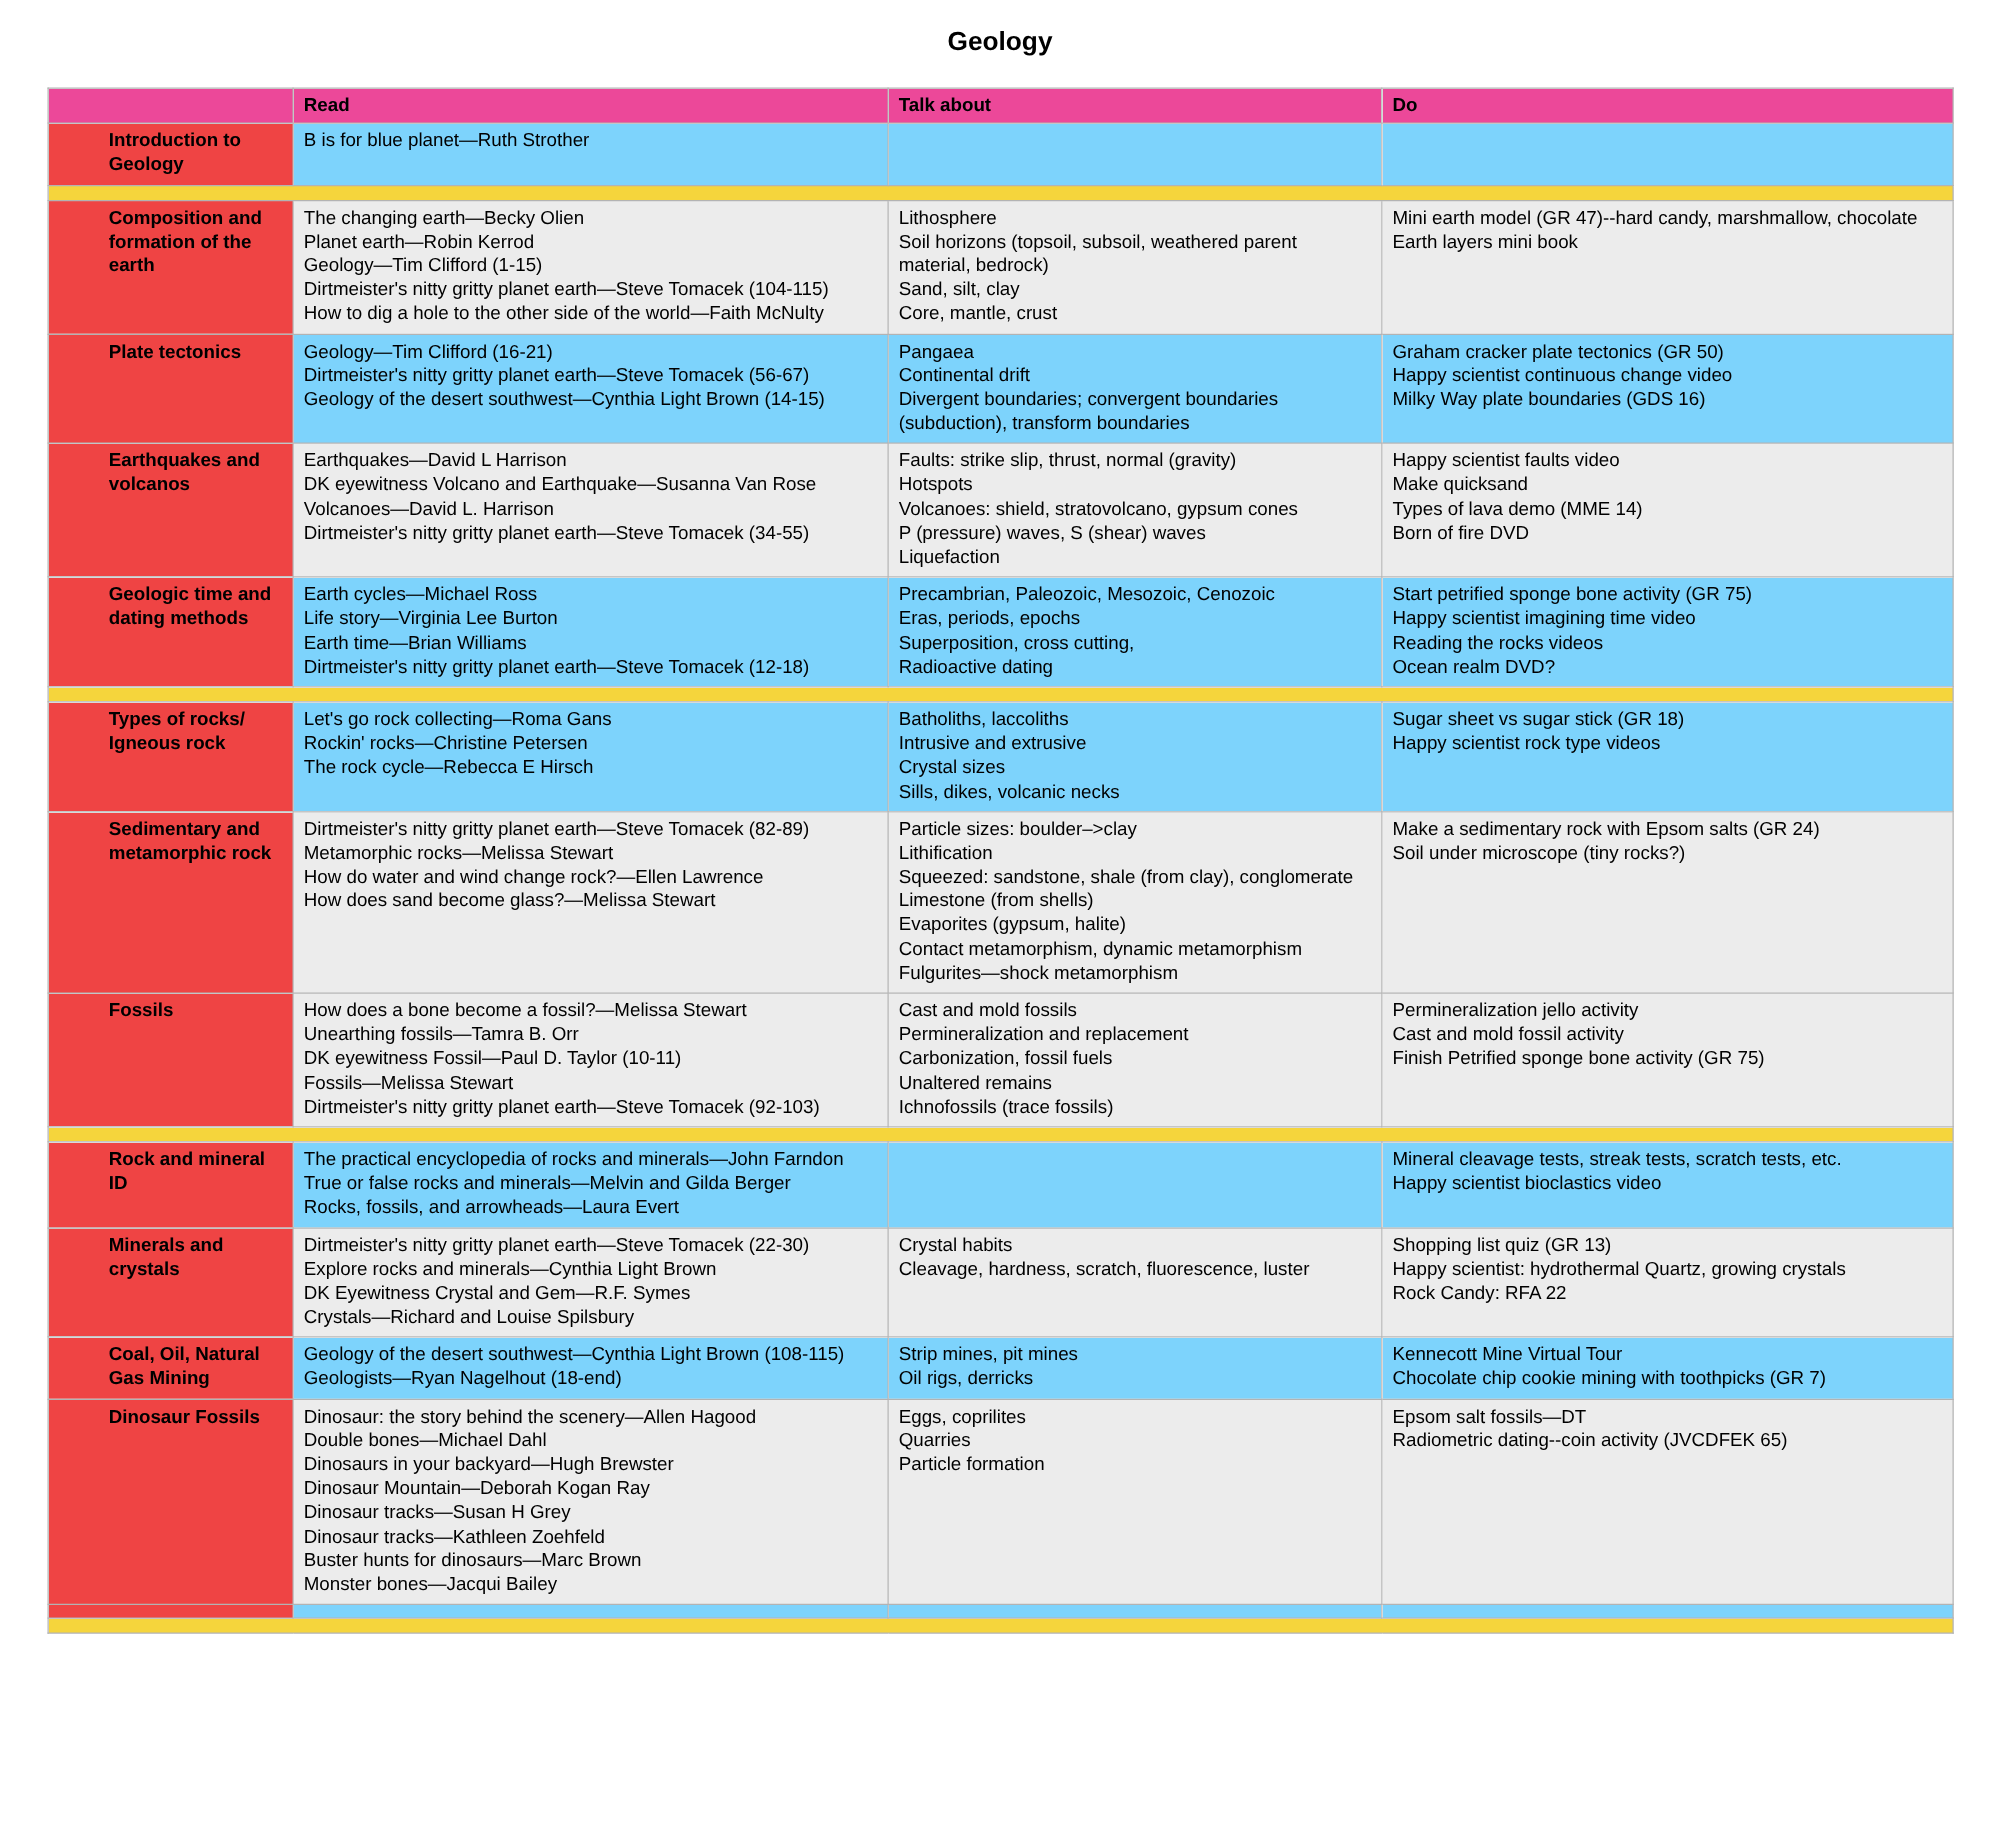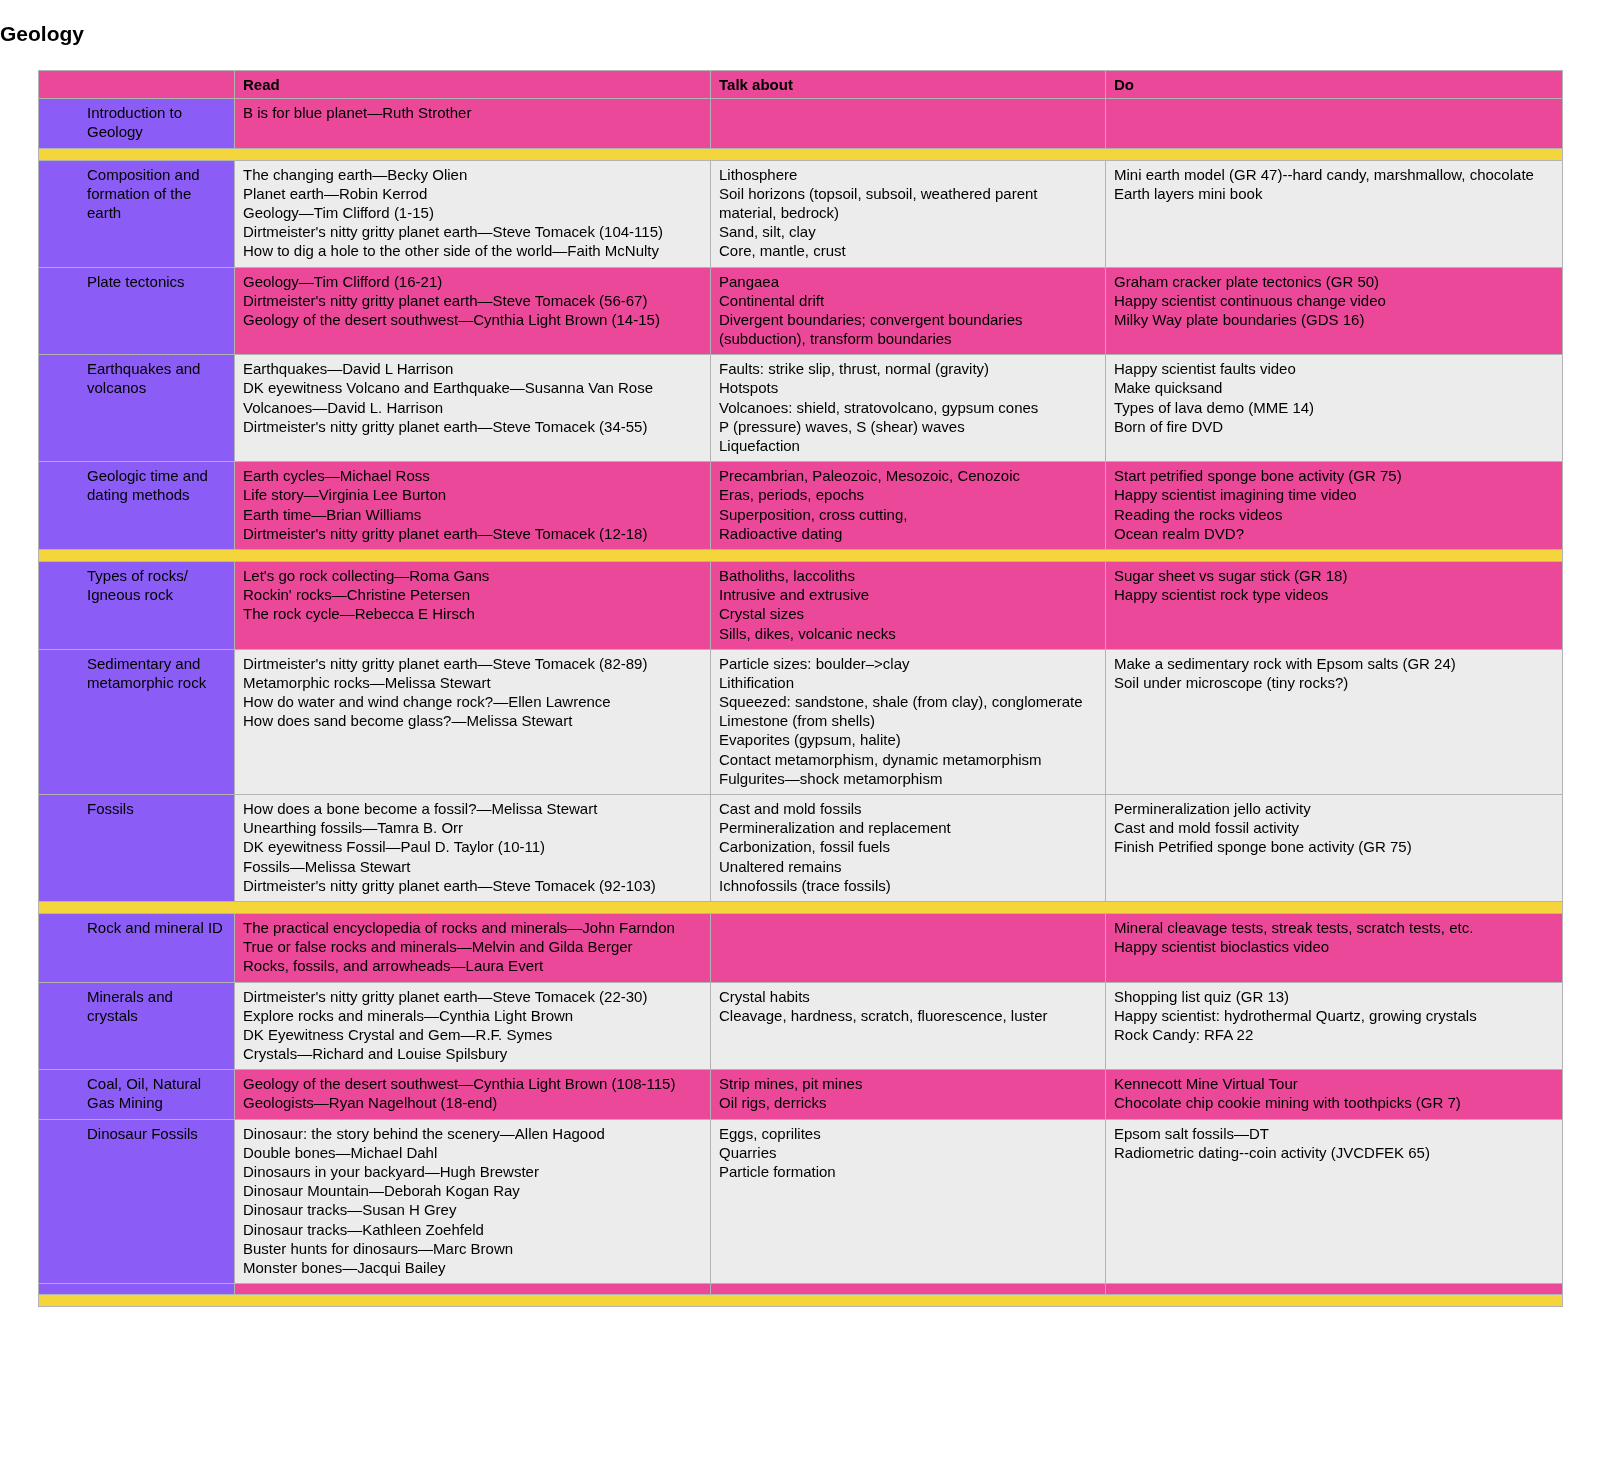--- a/index.html
+++ b/index.html
@@ -11,20 +11,21 @@
   }
   .page {
     width: 1600px;
     height: 1457px;
     overflow: hidden;
     box-sizing: border-box;
   }
   .title {
     margin: 0;
     padding: 22px 0 24px 0;
+    text-align: center;
     font-size: 21px;
     font-weight: 700;
   }
   table.grid {
     border-collapse: collapse;
     table-layout: fixed;
     width: 1524px;
     margin-left: 38px;
     font-size: 15px;
     line-height: 1.28;
@@ -42,25 +43,25 @@
     word-wrap: break-word;
     overflow: hidden;
   }
   thead th {
     background: #ec4899;
     font-weight: 700;
     padding: 4px 8px;
     height: 18px;
   }
   td.topic {
-    background: #8b5cf6;
-    font-weight: 400;
+    background: #ef4444;
+    font-weight: 700;
     padding-left: 48px;
   }
-  tr.white td.cell { background: #ec4899; }
+  tr.white td.cell { background: #7dd3fc; }
   tr.gray  td.cell { background: #ececec; }
   tr.divider td {
     background: #f5d53c;
     height: 11px;
     padding: 0;
   }
   tr.fieldtrip td {
     background: #fad189;
     height: 18px;
   }

